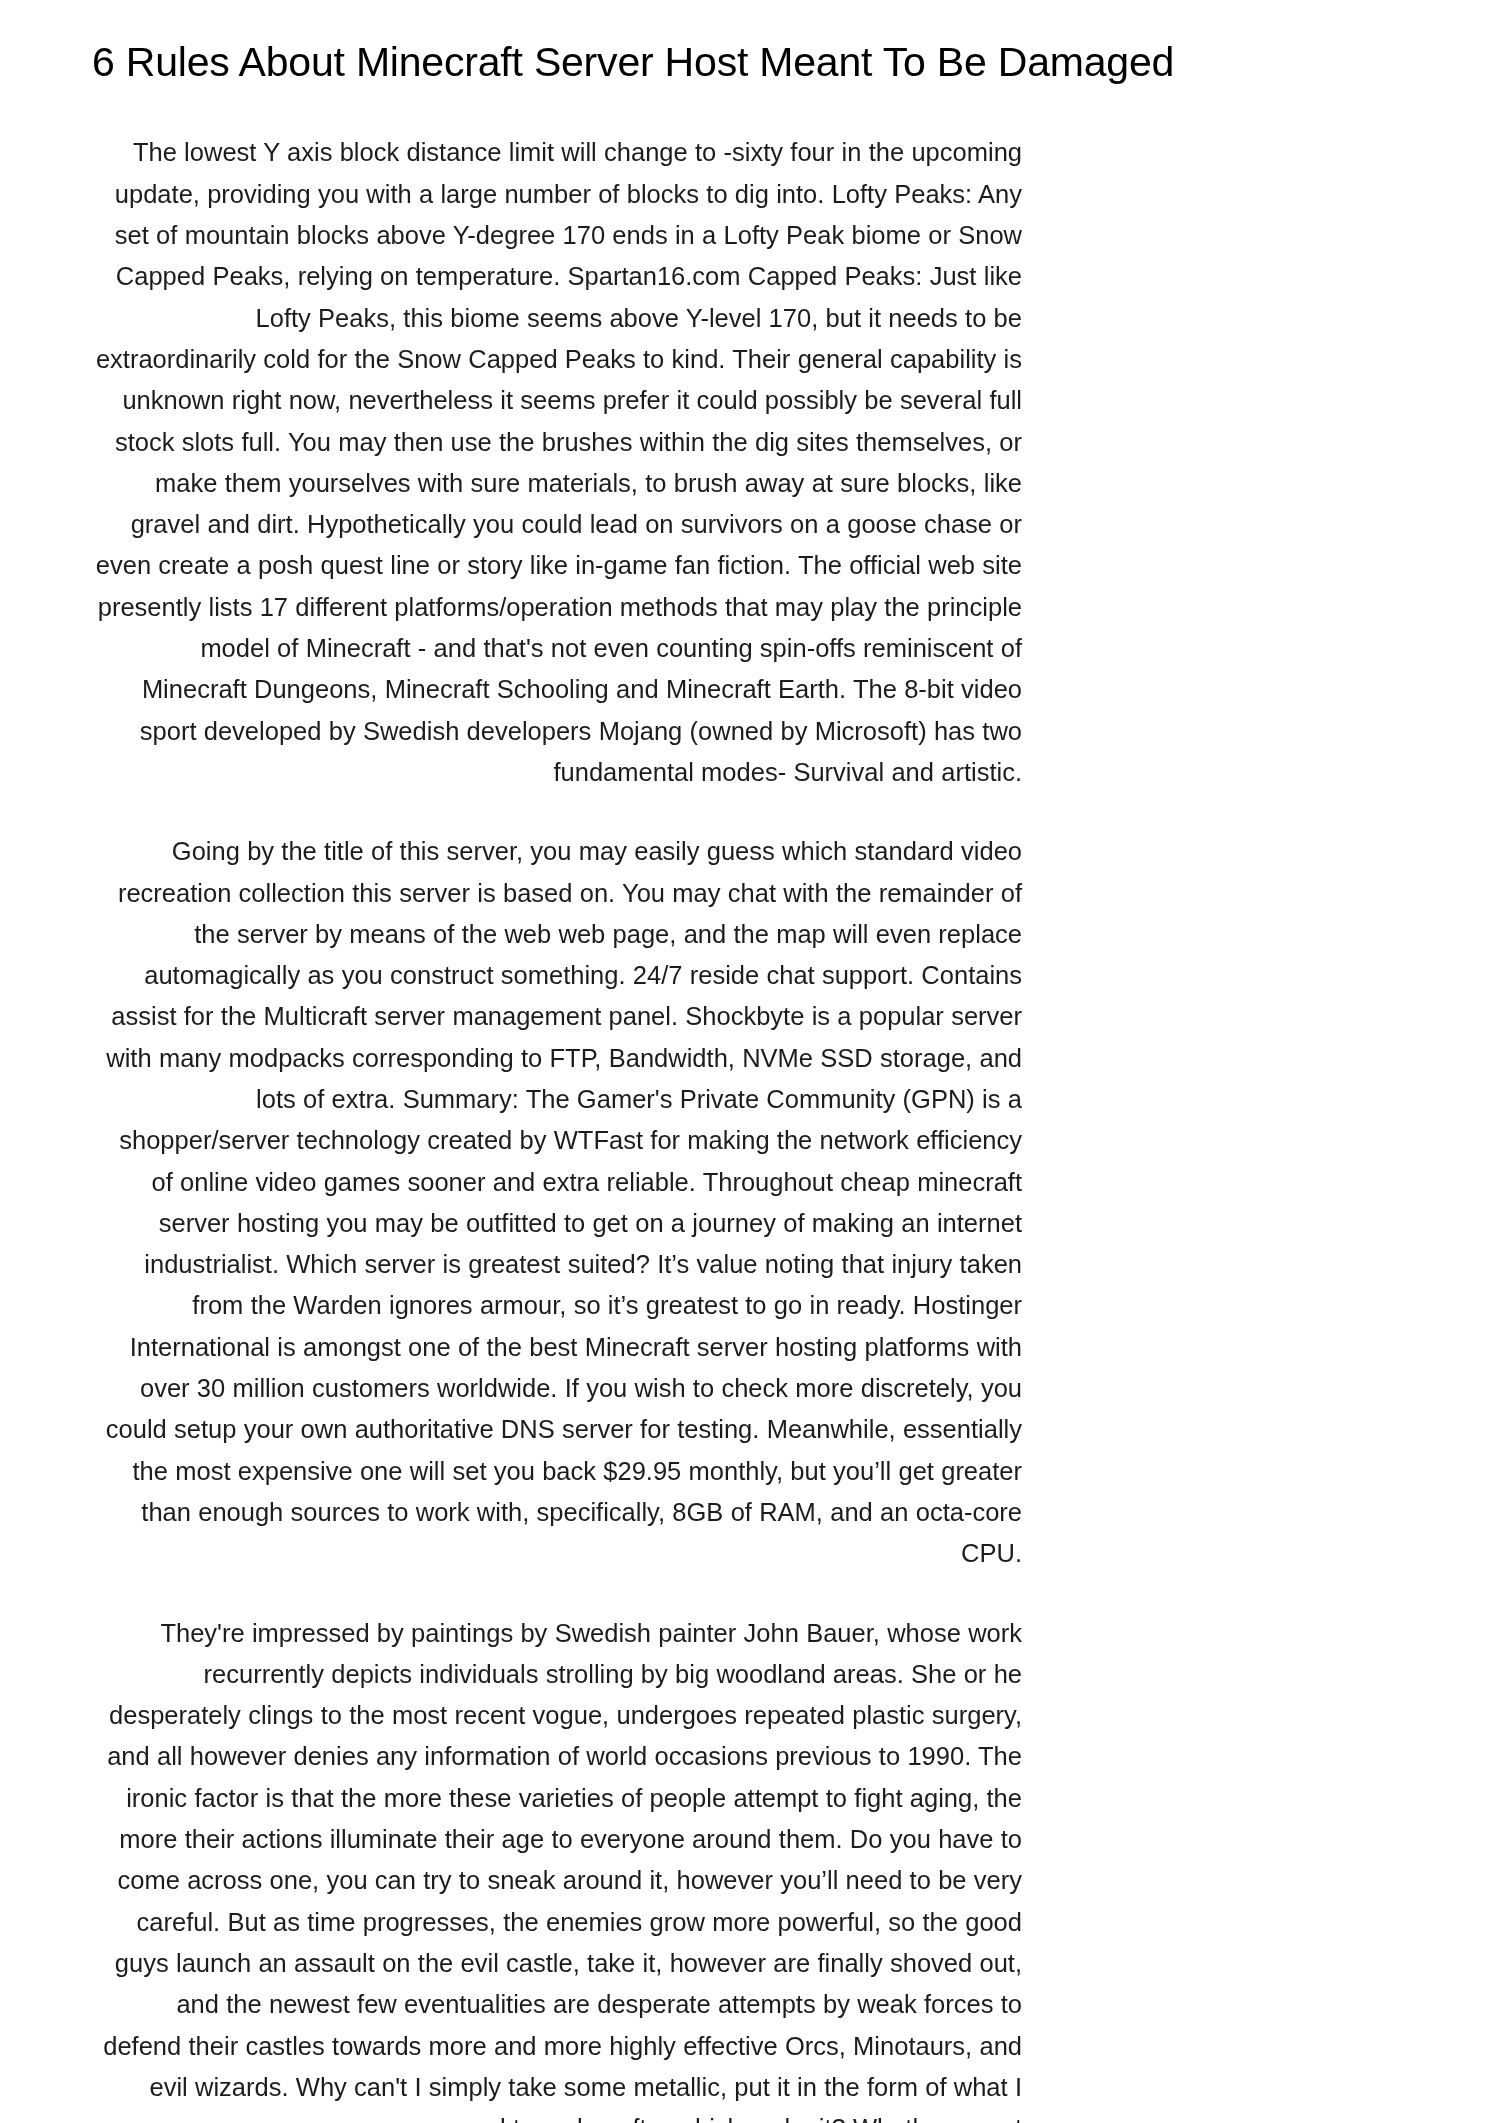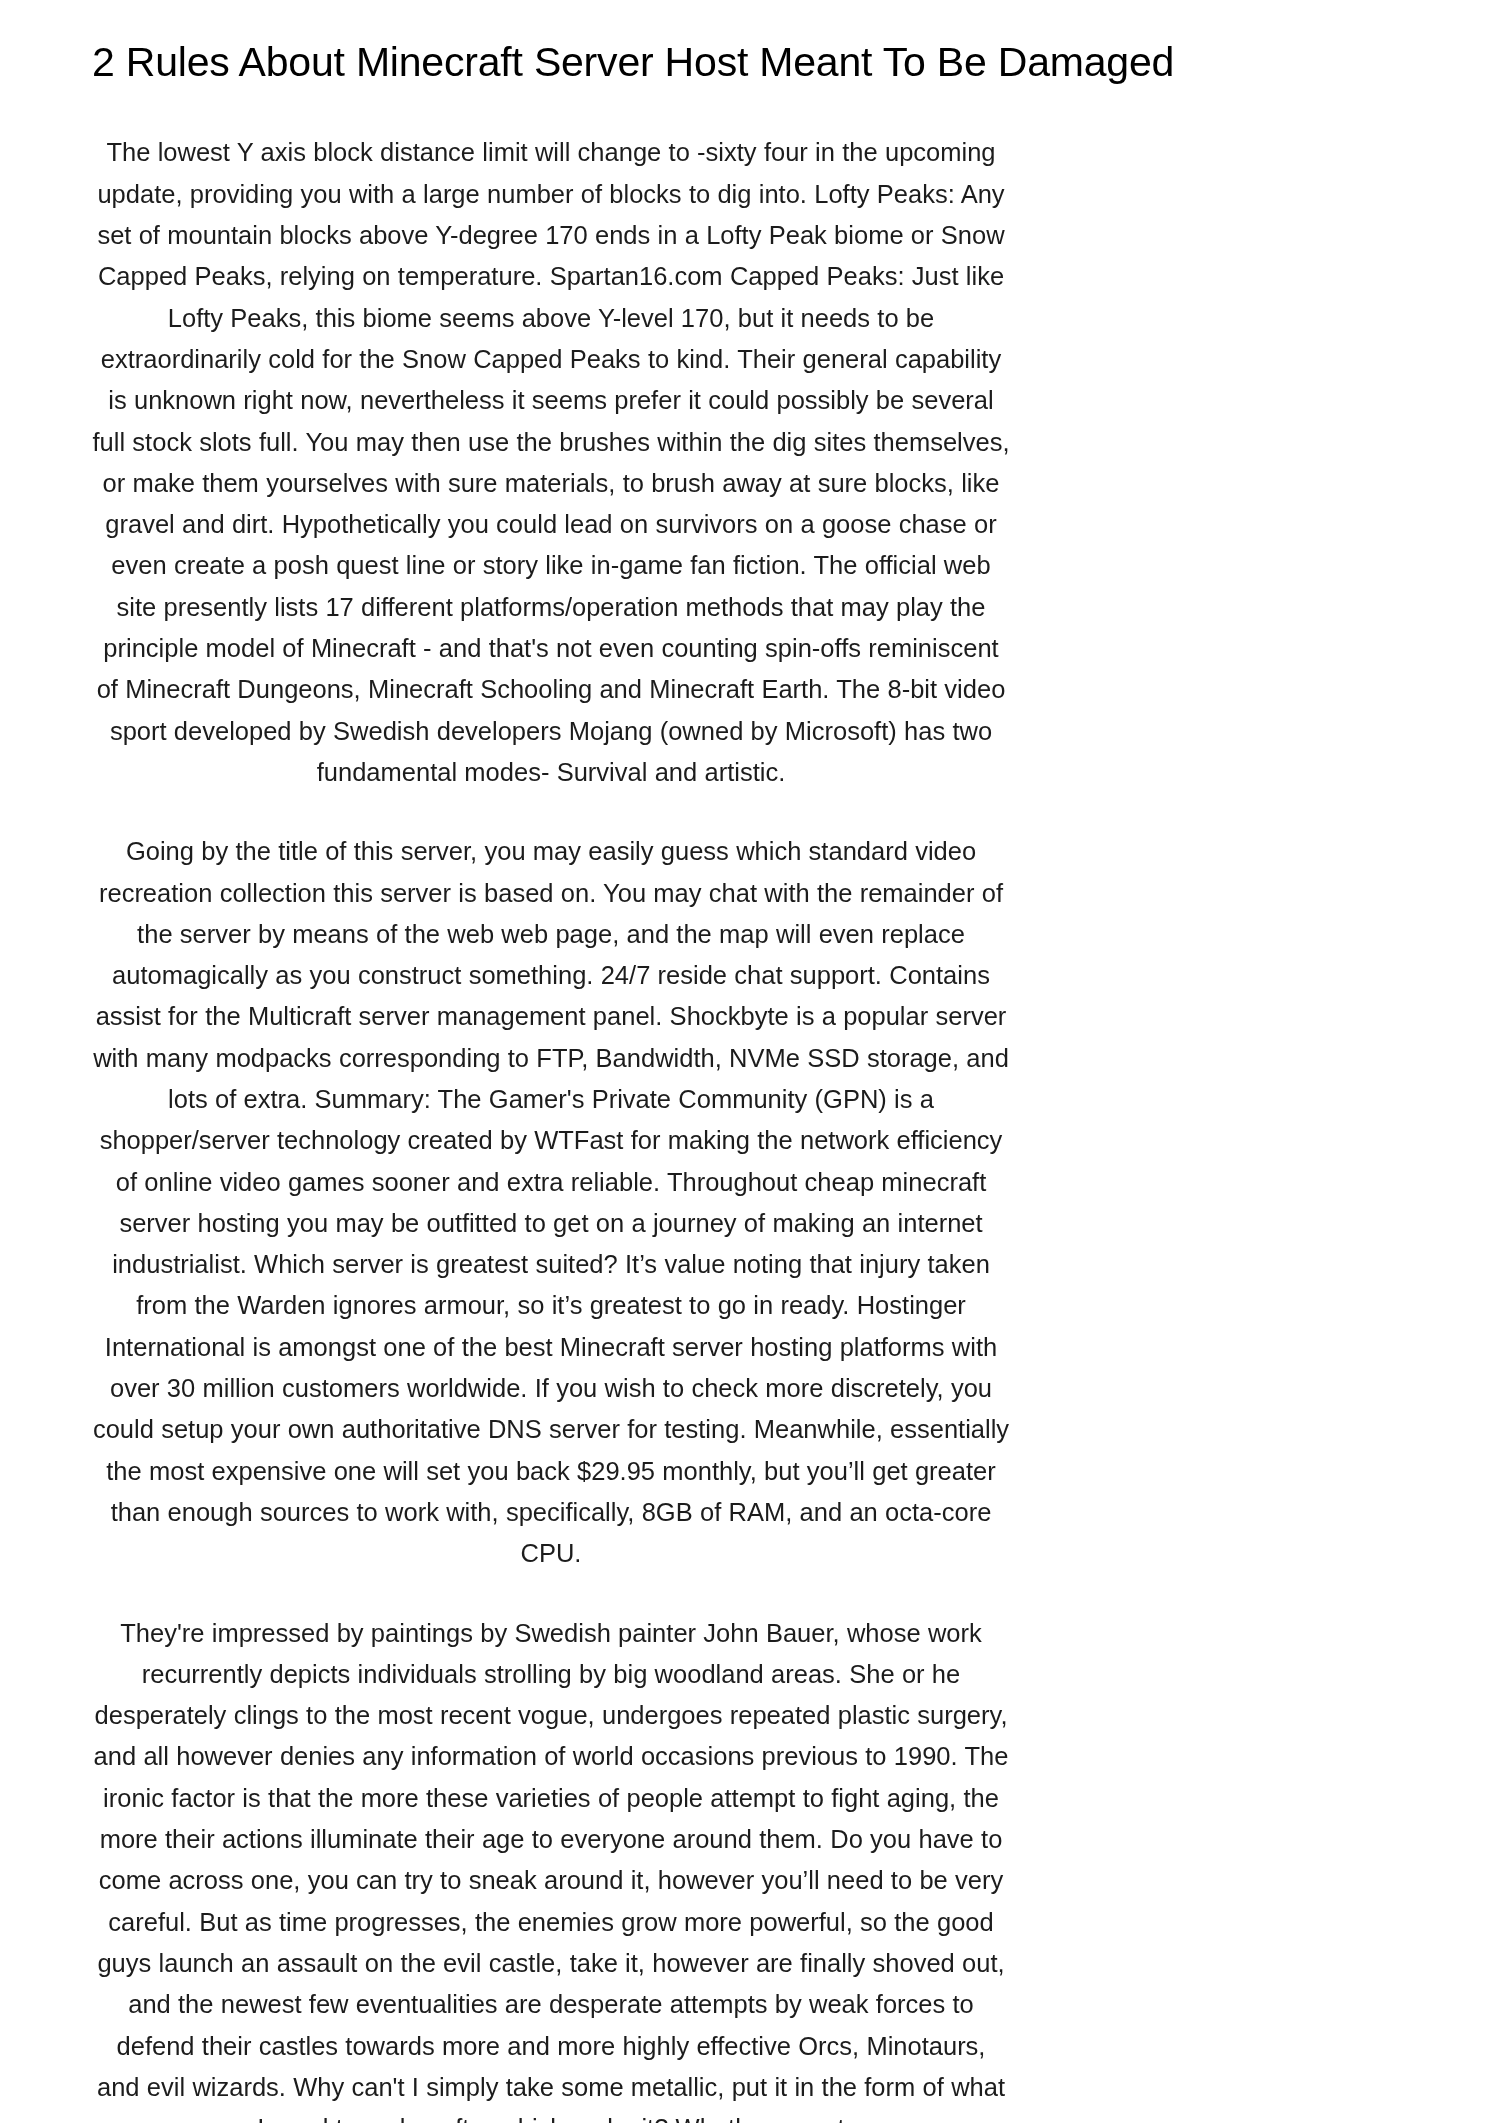--- a/index.html
+++ b/index.html
@@ -32,34 +32,34 @@
     letter-spacing: -0.2px;
     white-space: nowrap;
   }
   .article-body {
     max-width: 930px;
   }
   .paragraph {
     font-size: 25.5px;
     line-height: 1.62;
     color: #1c1c1c;
-    margin: 0 12px 38px 0;
-    text-align: center;
+    margin: 0 0 38px 0;
+    text-align: right;
     word-spacing: 0.2px;
   }
   .paragraph:last-child {
     margin-bottom: 0;
   }
 </style>
 </head>
 <body>
 
 <div class="page">
 
-  <h1 class="article-title">2 Rules About Minecraft Server Host Meant To Be Damaged</h1>
+  <h1 class="article-title">6 Rules About Minecraft Server Host Meant To Be Damaged</h1>
 
   <div class="article-body">
     <p class="paragraph">The lowest Y axis block distance limit will change to -sixty four in the upcoming update, providing you with a large number of blocks to dig into. Lofty Peaks: Any set of mountain blocks above Y-degree 170 ends in a Lofty Peak biome or Snow Capped Peaks, relying on temperature. Spartan16.com Capped Peaks: Just like Lofty Peaks, this biome seems above Y-level 170, but it needs to be extraordinarily cold for the Snow Capped Peaks to kind. Their general capability is unknown right now, nevertheless it seems prefer it could possibly be several full stock slots full. You may then use the brushes within the dig sites themselves, or make them yourselves with sure materials, to brush away at sure blocks, like gravel and dirt. Hypothetically you could lead on survivors on a goose chase or even create a posh quest line or story like in-game fan fiction. The official web site presently lists 17 different platforms/operation methods that may play the principle model of Minecraft - and that's not even counting spin-offs reminiscent of Minecraft Dungeons, Minecraft Schooling and Minecraft Earth. The 8-bit video sport developed by Swedish developers Mojang (owned by Microsoft) has two fundamental modes- Survival and artistic.</p>
     <p class="paragraph">Going by the title of this server, you may easily guess which standard video recreation collection this server is based on. You may chat with the remainder of the server by means of the web web page, and the map will even replace automagically as you construct something. 24/7 reside chat support. Contains assist for the Multicraft server management panel. Shockbyte is a popular server with many modpacks corresponding to FTP, Bandwidth, NVMe SSD storage, and lots of extra. Summary: The Gamer's Private Community (GPN) is a shopper/server technology created by WTFast for making the network efficiency of online video games sooner and extra reliable. Throughout cheap minecraft server hosting you may be outfitted to get on a journey of making an internet industrialist. Which server is greatest suited? It’s value noting that injury taken from the Warden ignores armour, so it’s greatest to go in ready. Hostinger International is amongst one of the best Minecraft server hosting platforms with over 30 million customers worldwide. If you wish to check more discretely, you could setup your own authoritative DNS server for testing. Meanwhile, essentially the most expensive one will set you back $29.95 monthly, but you’ll get greater than enough sources to work with, specifically, 8GB of RAM, and an octa-core CPU.</p>
     <p class="paragraph">They're impressed by paintings by Swedish painter John Bauer, whose work recurrently depicts individuals strolling by big woodland areas. She or he desperately clings to the most recent vogue, undergoes repeated plastic surgery, and all however denies any information of world occasions previous to 1990. The ironic factor is that the more these varieties of people attempt to fight aging, the more their actions illuminate their age to everyone around them. Do you have to come across one, you can try to sneak around it, however you’ll need to be very careful. But as time progresses, the enemies grow more powerful, so the good guys launch an assault on the evil castle, take it, however are finally shoved out, and the newest few eventualities are desperate attempts by weak forces to defend their castles towards more and more highly effective Orcs, Minotaurs, and evil wizards. Why can't I simply take some metallic, put it in the form of what I need to make, after which make it? Whether or not</p>
   </div>
 
 </div>
 
 </body></html>

